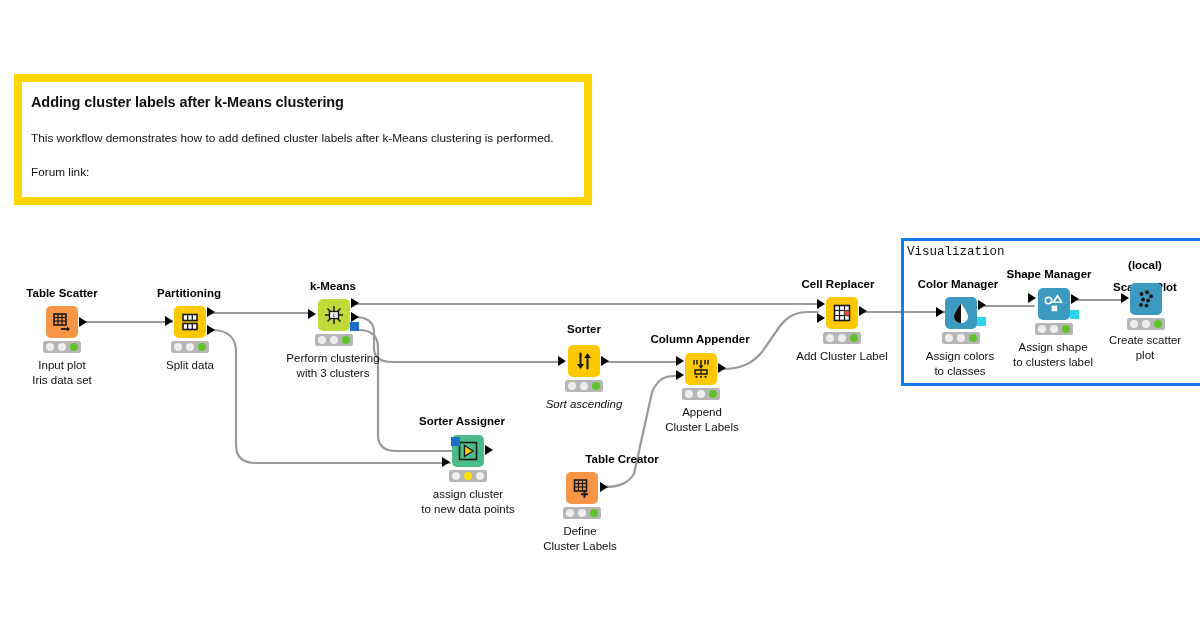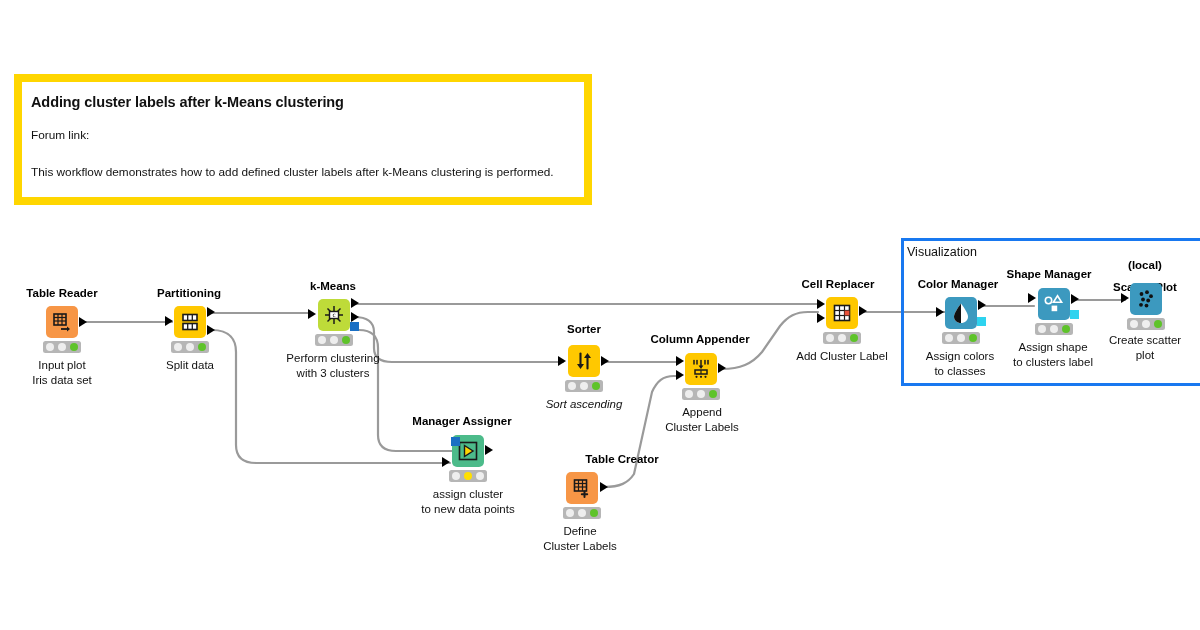--- a/index.html
+++ b/index.html
@@ -95,29 +95,29 @@
       <path d="M 849 312 L 934 312"></path>
 
       <path d="M 970 306 L 1022 306"></path>
 
       <path d="M 1061 300 L 1113 300"></path>
     </g>
   </svg>
 
   <div class="annotation" style="left:2px;top:74px;width:578px;height:131px;border:8px solid #FFD600;">
     <div class="ann-title" style="margin:12px 0 0 9px;">Adding cluster labels after k-Means clustering</div>
+    <div class="ann-line" style="margin:20px 0 0 9px;">This workflow demonstrates  how to add defined cluster labels after k-Means clustering is performed.</div>
     <div class="ann-line" style="margin:17px 0 0 9px;">Forum link:</div>
-    <div class="ann-line" style="margin:20px 0 0 9px;">This workflow demonstrates  how to add defined cluster labels after k-Means clustering is performed.</div>
   </div>
 
   <div class="groupbox" style="left:889px;top:238px;width:310px;height:148px;border:3px solid #1878F0;"></div>
-  <div class="group-title" style="left:895px;top:245px;">Visualization</div>
-
-  <div class="node">
-    <div class="node-title" style="left:50px;top:287px;">Table Reader</div>
+  <div class="group-title" style="left:895px;top:245px;font-family:Liberation Mono, monospace;">Visualization</div>
+
+  <div class="node">
+    <div class="node-title" style="left:50px;top:287px;">Table Scatter</div>
     <div class="node-body" style="left:34px;top:306px;background:#F79646;">
       <svg width="20" height="20" viewBox="0 0 20 20">
         <rect x="2" y="2" width="12" height="11" fill="none" stroke="#1a1a1a" stroke-width="1.6"></rect>
         <line x1="2" y1="5.5" x2="14" y2="5.5" stroke="#1a1a1a" stroke-width="1.2"></line>
         <line x1="2" y1="9" x2="14" y2="9" stroke="#1a1a1a" stroke-width="1.2"></line>
         <line x1="6" y1="2" x2="6" y2="13" stroke="#1a1a1a" stroke-width="1.2"></line>
         <line x1="10" y1="2" x2="10" y2="13" stroke="#1a1a1a" stroke-width="1.2"></line>
         <path d="M 9 17 L 16 17" stroke="#1a1a1a" stroke-width="1.8"></path>
         <path d="M 15 14.5 L 18 17 L 15 19.5 Z" fill="#1a1a1a"></path>
       </svg>
@@ -233,21 +233,21 @@
     <div class="node-status" style="left:670px;top:388px;">
       <span class="dot"></span>
       <span class="dot"></span>
       <span class="dot green"></span>
     </div>
     <div class="node-desc" style="left:690px;top:405px;">Append</div>
     <div class="node-desc" style="left:690px;top:420px;">Cluster Labels</div>
   </div>
 
   <div class="node">
-    <div class="node-title" style="left:450px;top:415px;">Manager Assigner</div>
+    <div class="node-title" style="left:450px;top:415px;">Sorter Assigner</div>
     <div class="node-body" style="left:440px;top:435px;background:#4CBB8A;">
       <svg width="22" height="22" viewBox="0 0 22 22">
         <rect x="2.5" y="2.5" width="17" height="17" fill="none" stroke="#1a1a1a" stroke-width="1.6"></rect>
         <path d="M 7.5 5.5 L 16 11 L 7.5 16.5 Z" fill="#FFD400" stroke="#1a1a1a" stroke-width="1.4"></path>
       </svg>
     </div>
     <div class="port-sq" style="left:439px;top:437px;"></div>
     <div class="port-in" style="left:430px;top:457px;"></div>
     <div class="port-out" style="left:473px;top:445px;"></div>
     <div class="node-status" style="left:437px;top:470px;">

